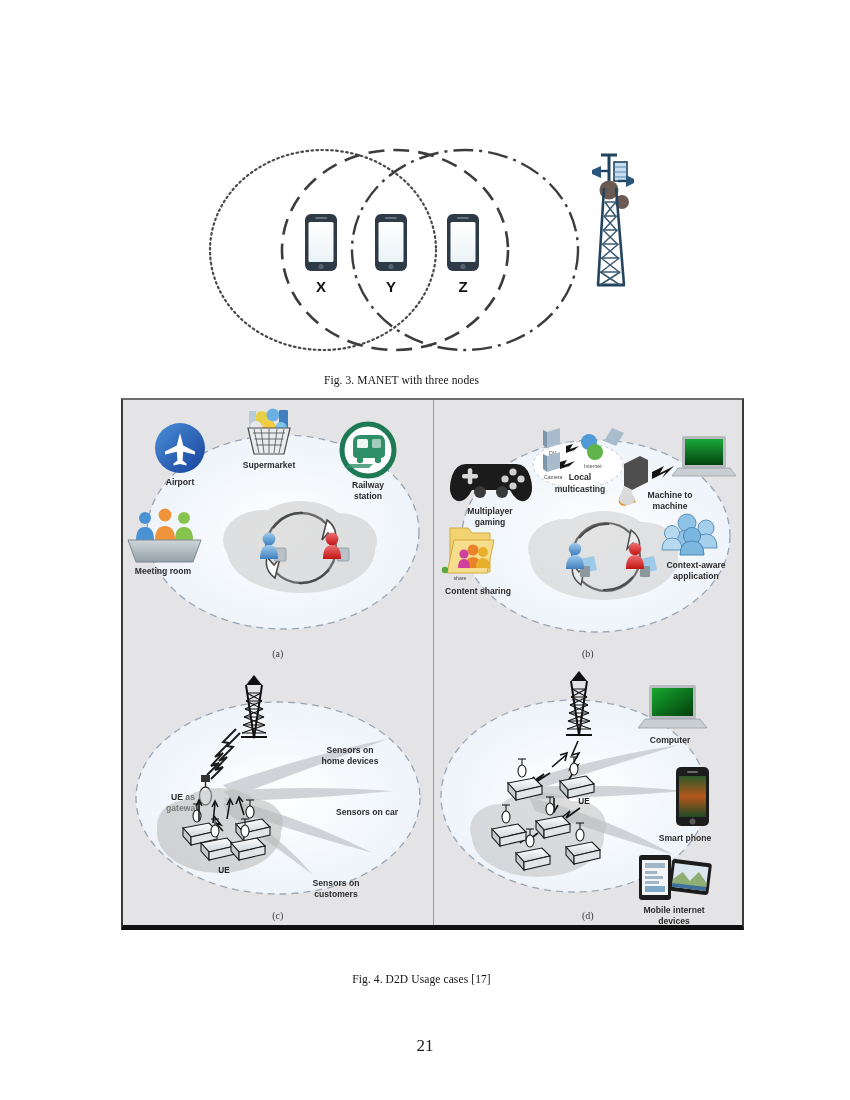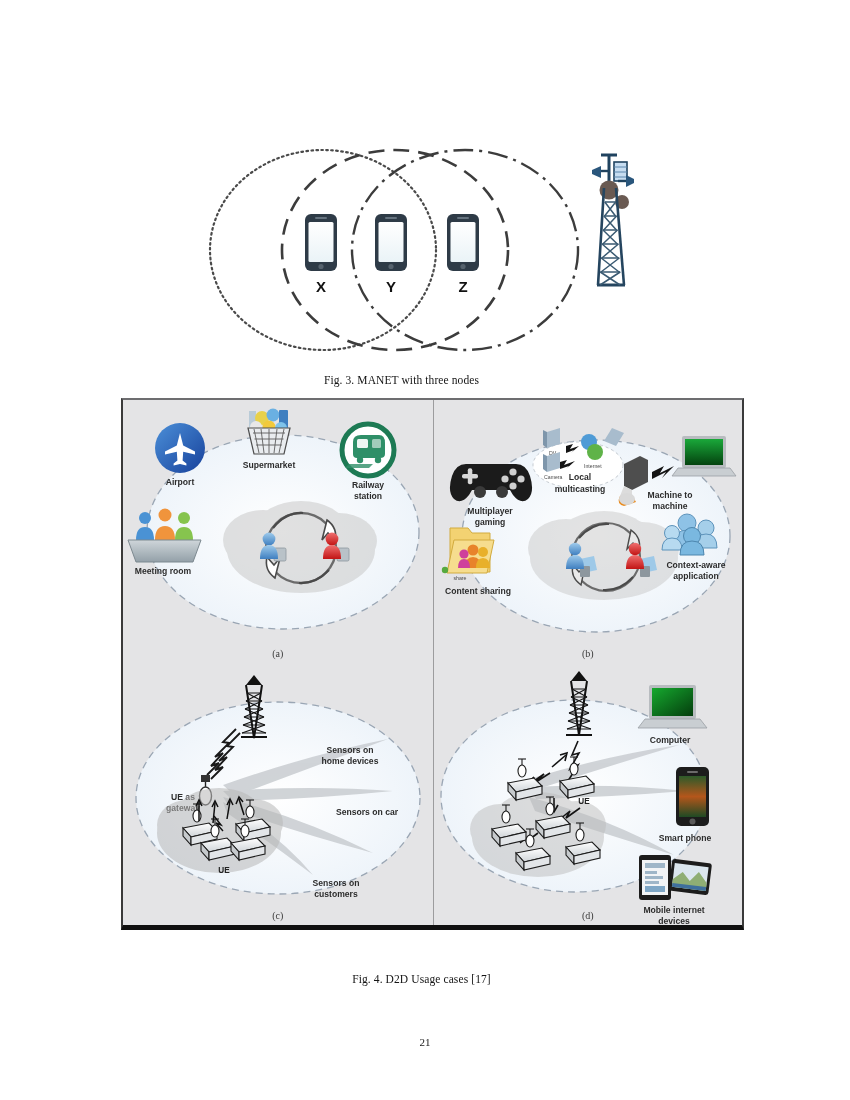--- a/index.html
+++ b/index.html
@@ -44,21 +44,21 @@
     font-family:"Liberation Serif", serif;font-size:10px;color:#3a3a3a;
   }
   .lbl{font-family:"Liberation Sans", sans-serif;font-size:8.6px;fill:#2c2c2c;}
   .lbl.b{font-weight:bold;}
   .lbl.sm{font-size:5.2px;fill:#4a4a4a;}
   .lbl.ue{font-size:8.2px;font-weight:bold;fill:#232323;}
 
   
   #pageno{
     position:absolute;top:1036px;width:850px;text-align:center;
-    font-family:"Liberation Serif", serif;font-size:11px;color:#202020;
+    font-family:"Liberation Serif", serif;font-size:17px;color:#202020;
   }
 </style>
 </head>
 <body>
 
 <div class="page">
 
   <div id="fig3">
     <svg width="850" height="245" viewBox="0 0 850 245" xmlns="http://www.w3.org/2000/svg">
       <defs>

